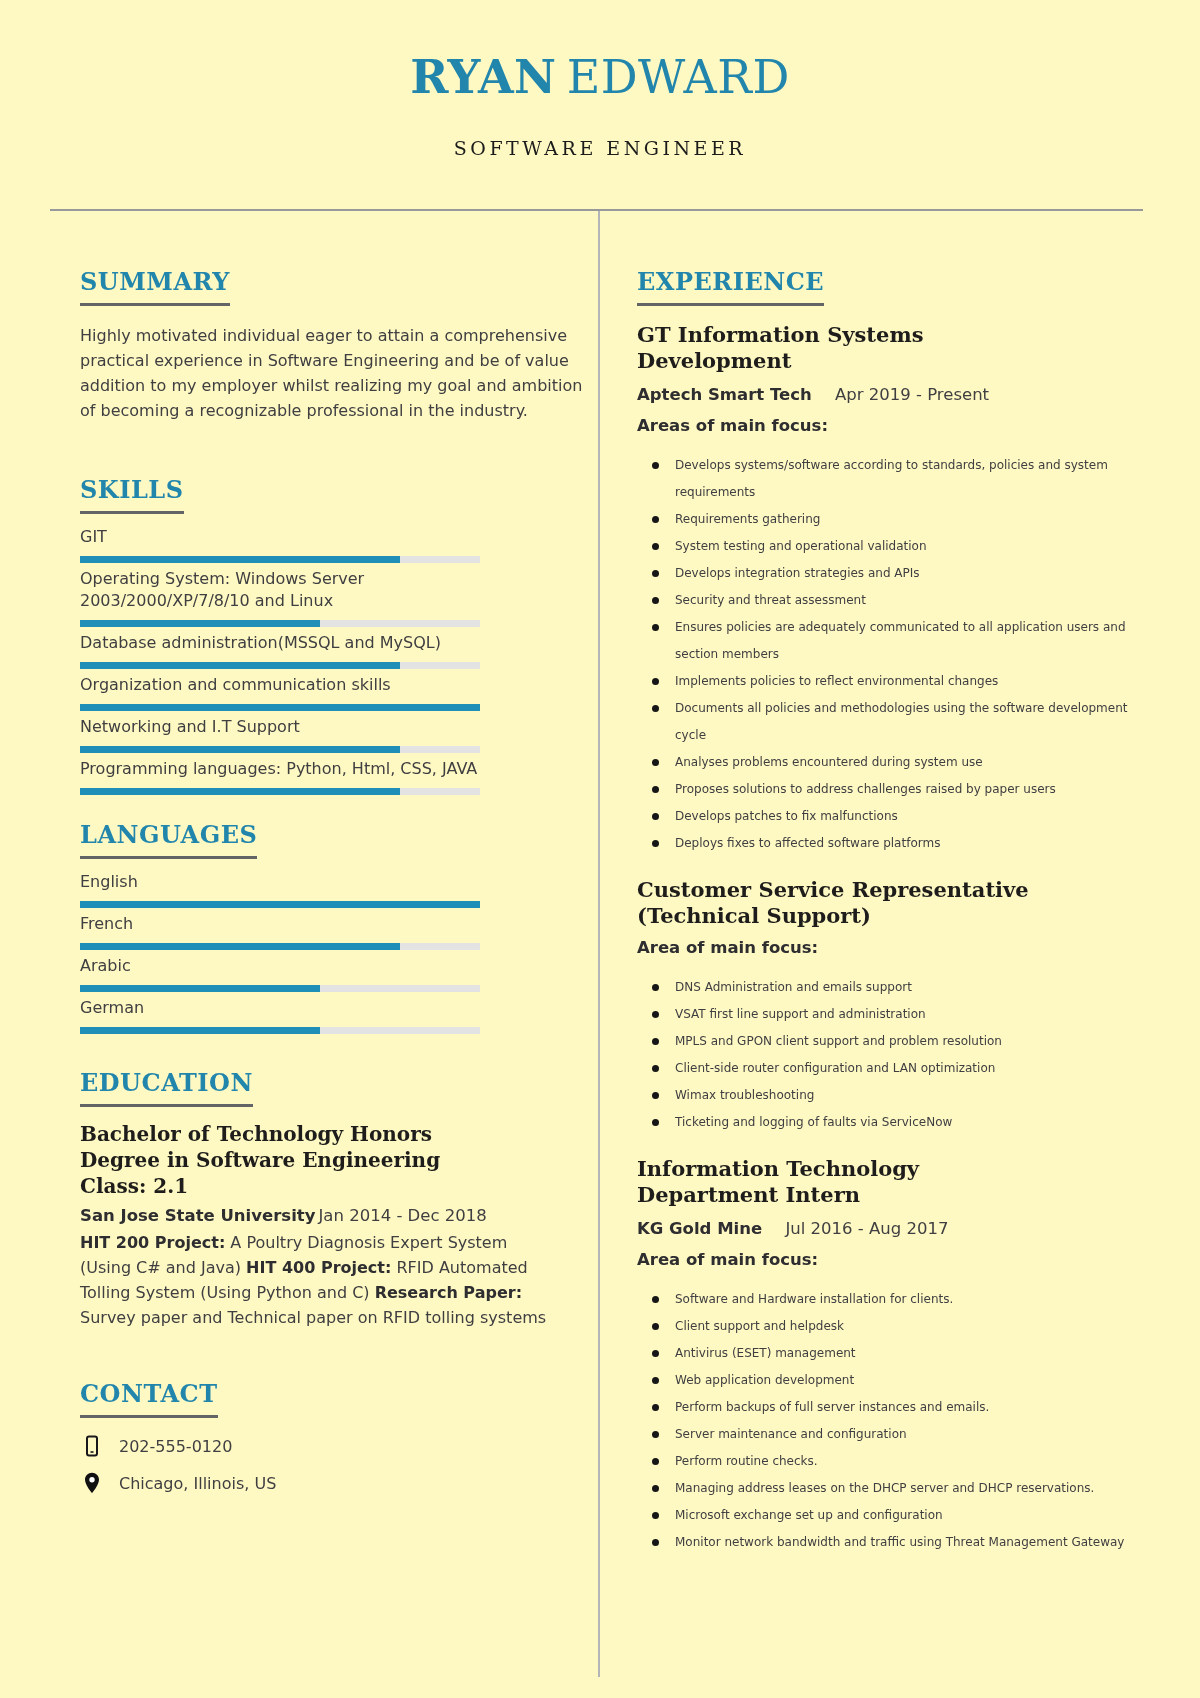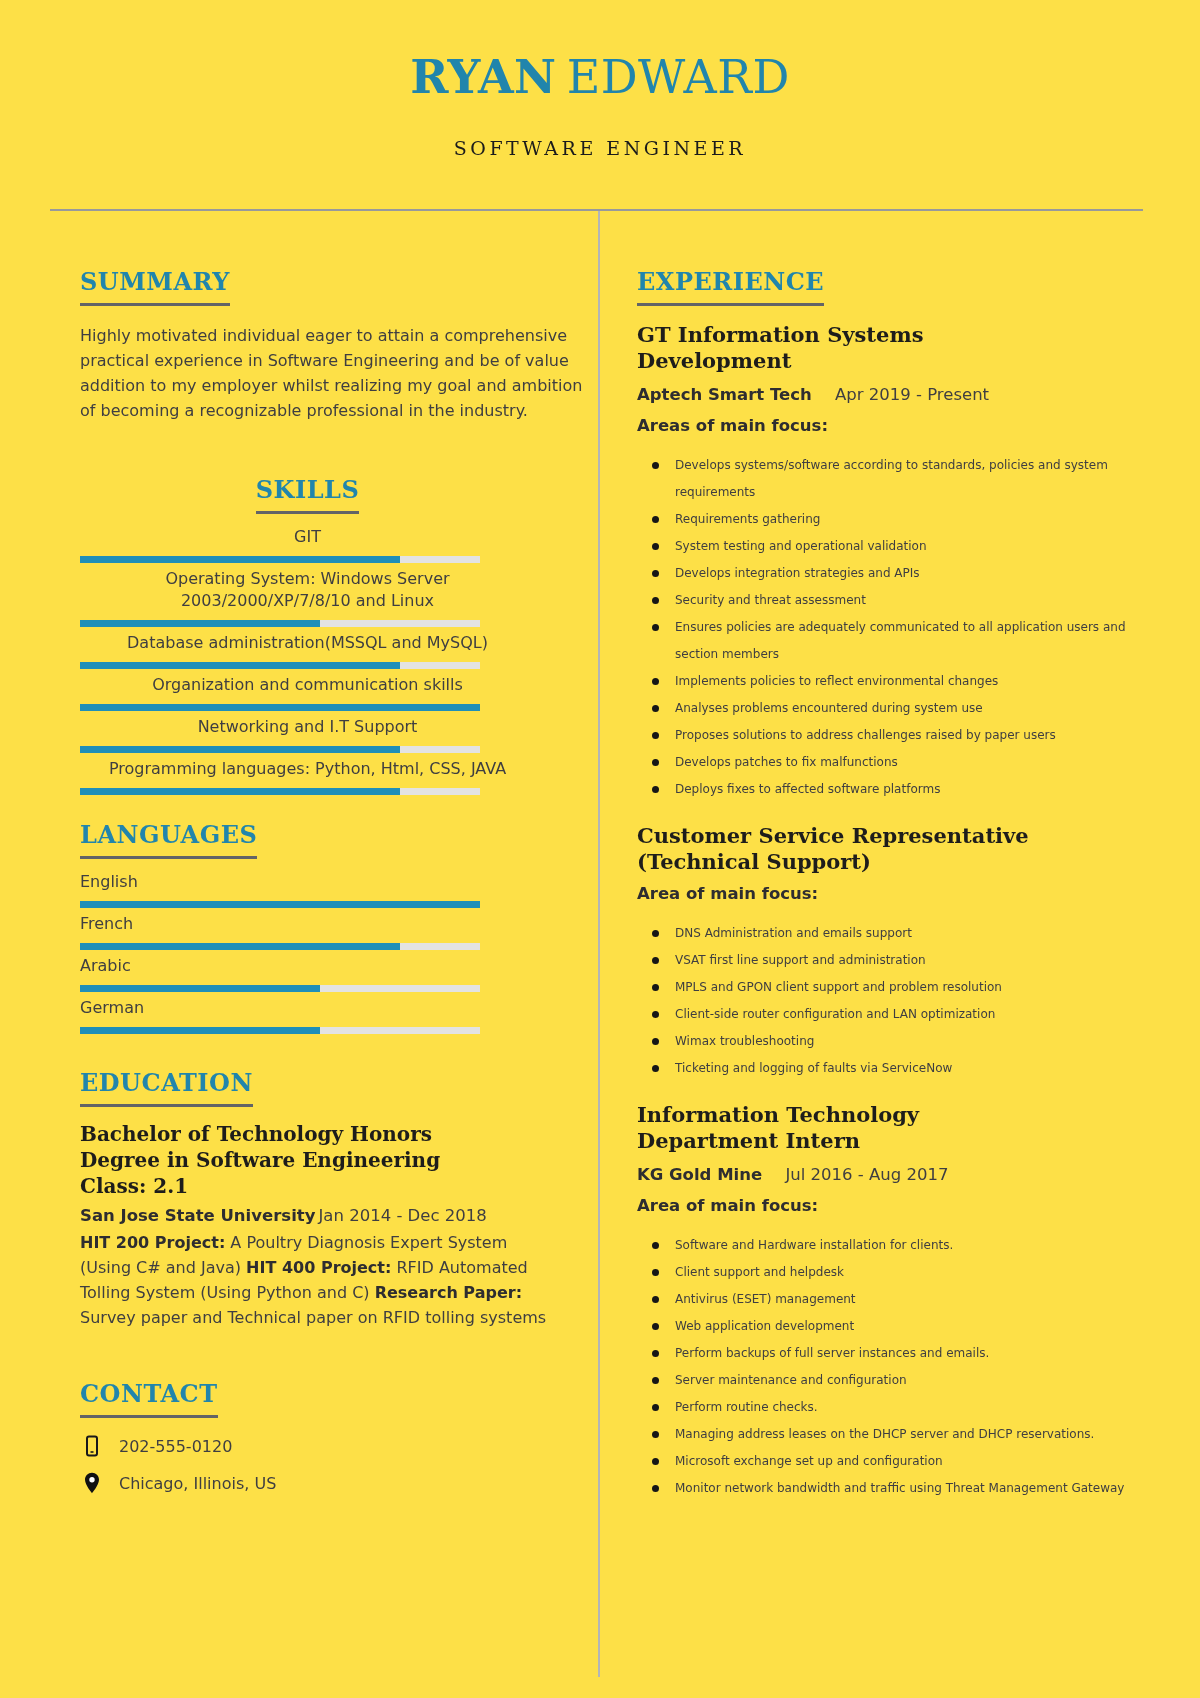--- a/index.html
+++ b/index.html
@@ -1,19 +1,19 @@
 <!DOCTYPE html>
 <html style="--accent: #2185ac; --bar: #1f8fb8; --track: #e3e3e3; --underline: #636466; --divider: #98999b; --body-text: #3f3e41;"><head>
 <meta charset="utf-8">
 <style>
   html,body{margin:0;padding:0;background:#ffffff;}
   .page{
     position:relative;
     width:1200px;height:1698px;
-    background:#fde047;
+    background:#fef9c3;
     overflow:hidden;
     font-family:"DejaVu Sans",sans-serif;
     color:var(--body-text,#3f3e41);
   }
   
   .page-header{padding-top:50px;text-align:center;}
   .name{
     margin:0;font-family:"DejaVu Serif",serif;font-size:46px;line-height:54px;
     color:var(--accent,#2185ac);letter-spacing:0.5px;
   }
@@ -35,21 +35,21 @@
     display:inline-block;margin:0;
     font-family:"DejaVu Serif",serif;font-weight:bold;font-size:24px;line-height:28px;
     color:var(--accent,#2185ac);letter-spacing:0.5px;
     padding-bottom:7px;border-bottom:3px solid var(--underline,#636466);
   }
 
   
   .summary-text{margin:17px 0 0;width:505px;font-size:16px;line-height:25px;color:var(--body-text,#3f3e41);}
 
   
-  .sec-skills{margin-top:53px;text-align:center;}
+  .sec-skills{margin-top:53px;}
   .meter-list{margin-top:12px;}
   .meter{margin-bottom:5px;}
   .meter-label{font-size:16px;line-height:22px;color:var(--body-text,#3f3e41);}
   .bar{margin-top:8px;width:400px;height:7px;background:var(--track,#e3e3e3);}
   .fill{height:7px;background:var(--bar,#1f8fb8);}
   .sec-langs{margin-top:26px;}
 
   
   .sec-edu{margin-top:35px;}
   .degree{
@@ -246,20 +246,21 @@
                 <li class="bullet">System testing and operational validation</li>
 
                 <li class="bullet">Develops integration strategies and APIs</li>
 
                 <li class="bullet">Security and threat assessment</li>
 
                 <li class="bullet">Ensures policies are adequately communicated to all application users and section members</li>
 
                 <li class="bullet">Implements policies to reflect environmental changes</li>
 
+                <li class="bullet">Documents all policies and methodologies using the software development cycle</li>
 
                 <li class="bullet">Analyses problems encountered during system use</li>
 
                 <li class="bullet">Proposes solutions to address challenges raised by paper users</li>
 
                 <li class="bullet">Develops patches to fix malfunctions</li>
 
                 <li class="bullet">Deploys fixes to affected software platforms</li>
               </ul>
           </div>

